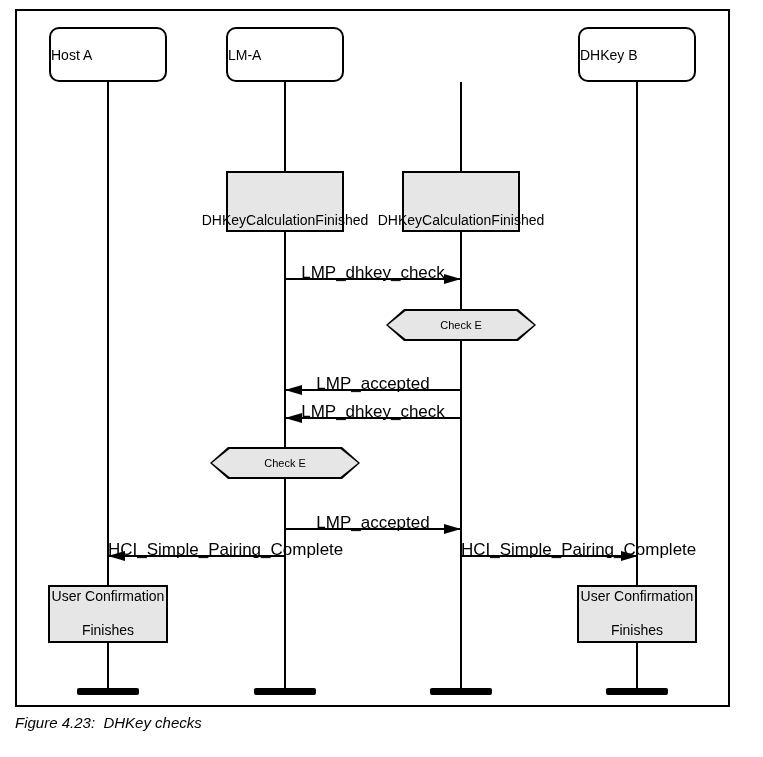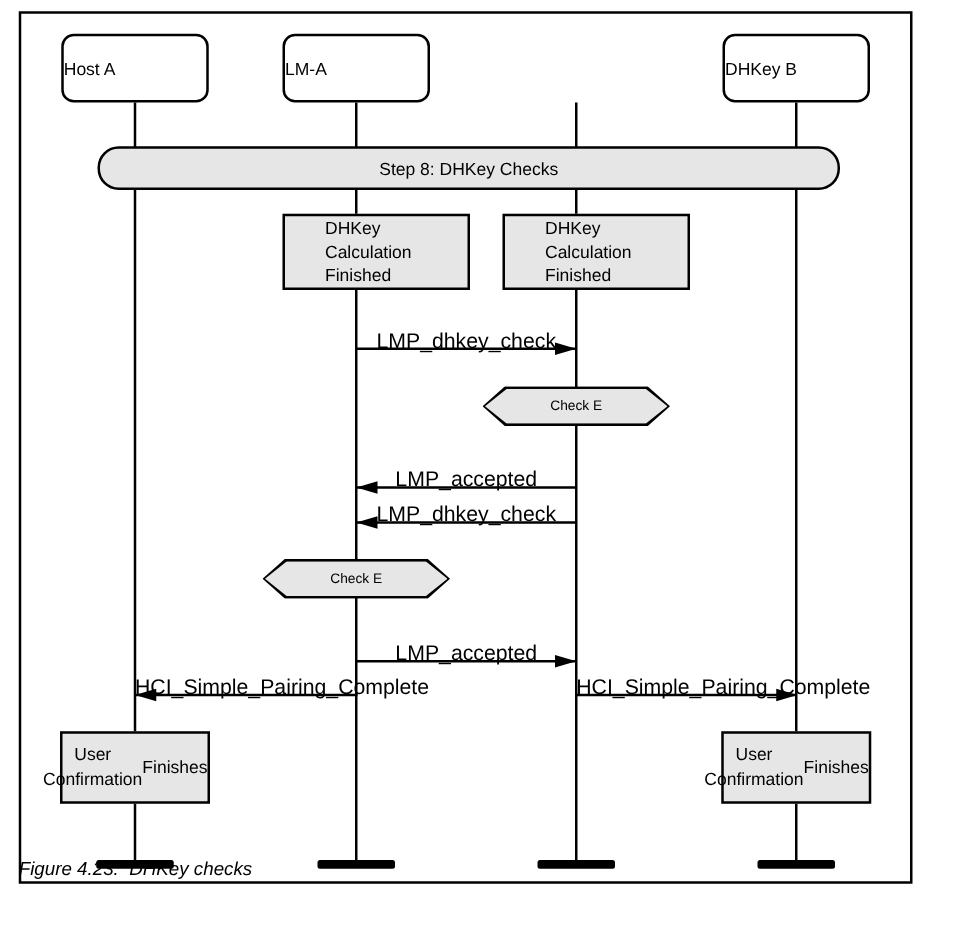--- a/index.html
+++ b/index.html
@@ -51,23 +51,23 @@
     background: #e6e6e6;
     display: flex; align-items: center; justify-content: center;
     font-size: 14px;
   }
   
   .proc {
     position: absolute; top: 171px;
     width: 114px; height: 57px;
     border: 2px solid #000000;
     background: #e6e6e6;
-    display: flex; flex-direction: column;
-    align-items: flex-start; justify-content: center;
-    font-size: 14px; line-height: 1.35; text-align: center; padding-left: 32px;
+    display: flex; flex-direction: row;
+    align-items: flex-end; justify-content: center;
+    font-size: 14px; line-height: 1.35; text-align: center;
   }
   #proc-lma { left: 226px; }
   #proc-lmb { left: 402px; }
   
   .hex {
     position: absolute; width: 150px; height: 32px;
     display: flex; align-items: center; justify-content: center;
   }
   .hex .hex-border {
     position: absolute; inset: 0;
@@ -125,39 +125,39 @@
   #m6-line  { left: 461px; top: 555px; width: 176px; }
   #m6-arrow { left: 621px; top: 551px; }
   #m6-label { left: 461px; top: 540px; width: 176px; }
 
   
   .ucbox {
     position: absolute; top: 585px;
     width: 116px; height: 54px;
     border: 2px solid #000000;
     background: #e6e6e6;
-    display: flex; flex-direction: row;
-    align-items: center; justify-content: flex-end;
+    display: flex; flex-direction: column;
+    align-items: center; justify-content: space-between;
     font-size: 14px; line-height: 1.4; text-align: center;
   }
   #uc-hosta { left: 48px; }
   #uc-hostb { left: 577px; }
   
   .ground {
     position: absolute; top: 688px;
     width: 62px; height: 7px;
     background: #000000; border-radius: 2px;
   }
   #g-hosta { left: 77px; }
   #g-lma   { left: 254px; }
   #g-lmb   { left: 430px; }
   #g-hostb { left: 606px; }
   
   #caption {
-    position: absolute; left: 15px; top: 687px;
+    position: absolute; left: 15px; top: 714px;
     font-size: 15px; font-style: italic;
     white-space: pre;
   }
 </style>
 </head>
 <body>
 
 <div id="canvas">
 
   <div id="frame"></div>
@@ -170,23 +170,20 @@
   <div class="actor" id="actor-hosta">
     <span>Host A</span>
   </div>
   <div class="actor" id="actor-lma">
     <span>LM-A</span>
   </div>
   <div class="actor" id="actor-hostb">
     <span>DHKey B</span>
   </div>
 
-  <div id="banner">
-    <span>Step 8: DHKey Checks</span>
-  </div>
 
   <div class="proc" id="proc-lma">
     <div>DHKey</div>
     <div>Calculation</div>
     <div>Finished</div>
   </div>
   <div class="proc" id="proc-lmb">
     <div>DHKey</div>
     <div>Calculation</div>
     <div>Finished</div>

